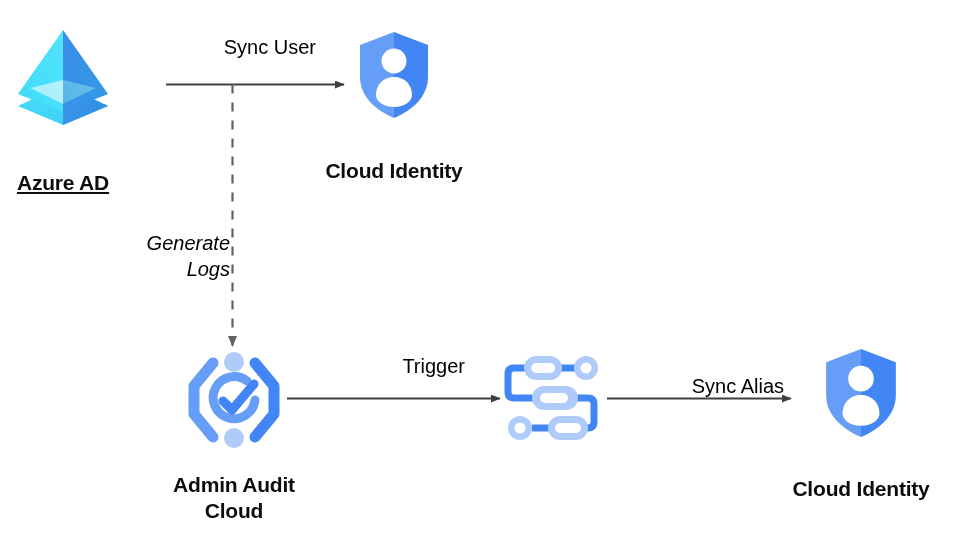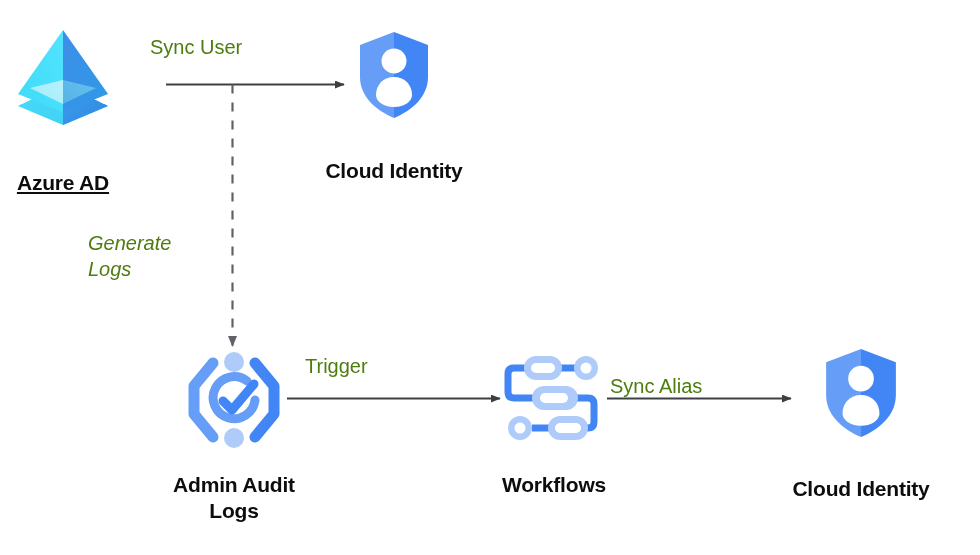--- a/index.html
+++ b/index.html
@@ -40,22 +40,22 @@
     text-align: center;
     white-space: pre-line;
     letter-spacing: -0.2px;
   }
   .edge-label {
     position: absolute;
     font-family: "Liberation Sans", sans-serif;
     font-weight: normal;
     font-size: 20px;
     line-height: 26px;
-    color: #4d7c0f;
-    text-align: left;
+    color: #000000;
+    text-align: right;
     white-space: pre-line;
   }
   .arrow-layer {
     position: absolute;
     left: 0;
     top: 0;
     width: 980px;
     height: 555px;
     pointer-events: none;
   }
@@ -185,21 +185,21 @@
         <path d="M31 15 L12 38 L12 66 L31 89" fill="none" stroke="#669df6" stroke-width="11" stroke-linecap="round" stroke-linejoin="round"></path>
 
         <path d="M73 15 L92 38 L92 66 L73 89" fill="none" stroke="#4285f4" stroke-width="11" stroke-linecap="round" stroke-linejoin="round"></path>
 
         <path d="M65 33 A21 21 0 1 0 73 52" fill="none" stroke="#669df6" stroke-width="9" stroke-linecap="round"></path>
 
         <path d="M41 53 L50 62 L72 36" fill="none" stroke="#4285f4" stroke-width="9" stroke-linecap="round" stroke-linejoin="round"></path>
       </svg>
     </span>
     <span class="node-label">Admin Audit
-Logs</span>
+Cloud</span>
   </div>
 
   <div class="node" id="node-workflows">
     <span class="node-icon">
       <svg width="104" height="96" viewBox="0 0 104 96" xmlns="http://www.w3.org/2000/svg">
 
         <line x1="56" y1="18" x2="74" y2="18" stroke="#4285f4" stroke-width="7"></line>
 
         <path d="M22 18 L12 18 Q6 18 6 24 L6 42 Q6 48 12 48 L30 48" fill="none" stroke="#4285f4" stroke-width="7" stroke-linecap="round" stroke-linejoin="round"></path>
 
@@ -216,21 +216,20 @@
         <rect x="30" y="36" width="46" height="24" rx="12" fill="#aecbfa"></rect>
         <rect x="38" y="43" width="28" height="10" rx="5" fill="#ffffff"></rect>
 
         <circle cx="18" cy="78" r="12" fill="#aecbfa"></circle>
         <circle cx="18" cy="78" r="5.5" fill="#ffffff"></circle>
 
         <rect x="46" y="66" width="40" height="24" rx="12" fill="#aecbfa"></rect>
         <rect x="53" y="73" width="26" height="10" rx="5" fill="#ffffff"></rect>
       </svg>
     </span>
-    <span class="node-label">Workflows</span>
   </div>
 
   <div class="node" id="node-cloud-identity-bottom">
     <span class="node-icon">
       <svg width="80" height="98" viewBox="0 0 78 90" xmlns="http://www.w3.org/2000/svg">
         <path d="M39 2 L5 15 L5 47 C5 66 20 80 39 88 Z" fill="#669df6"></path>
         <path d="M39 2 L73 15 L73 47 C73 66 58 80 39 88 Z" fill="#4285f4"></path>
         <circle cx="39" cy="31" r="12.5" fill="#ffffff"></circle>
         <path d="M39 47 C50 47 57 55 57 65 C57 71 50 77 39 77 C28 77 21 71 21 65 C21 55 28 47 39 47 Z" fill="#ffffff"></path>
       </svg>

